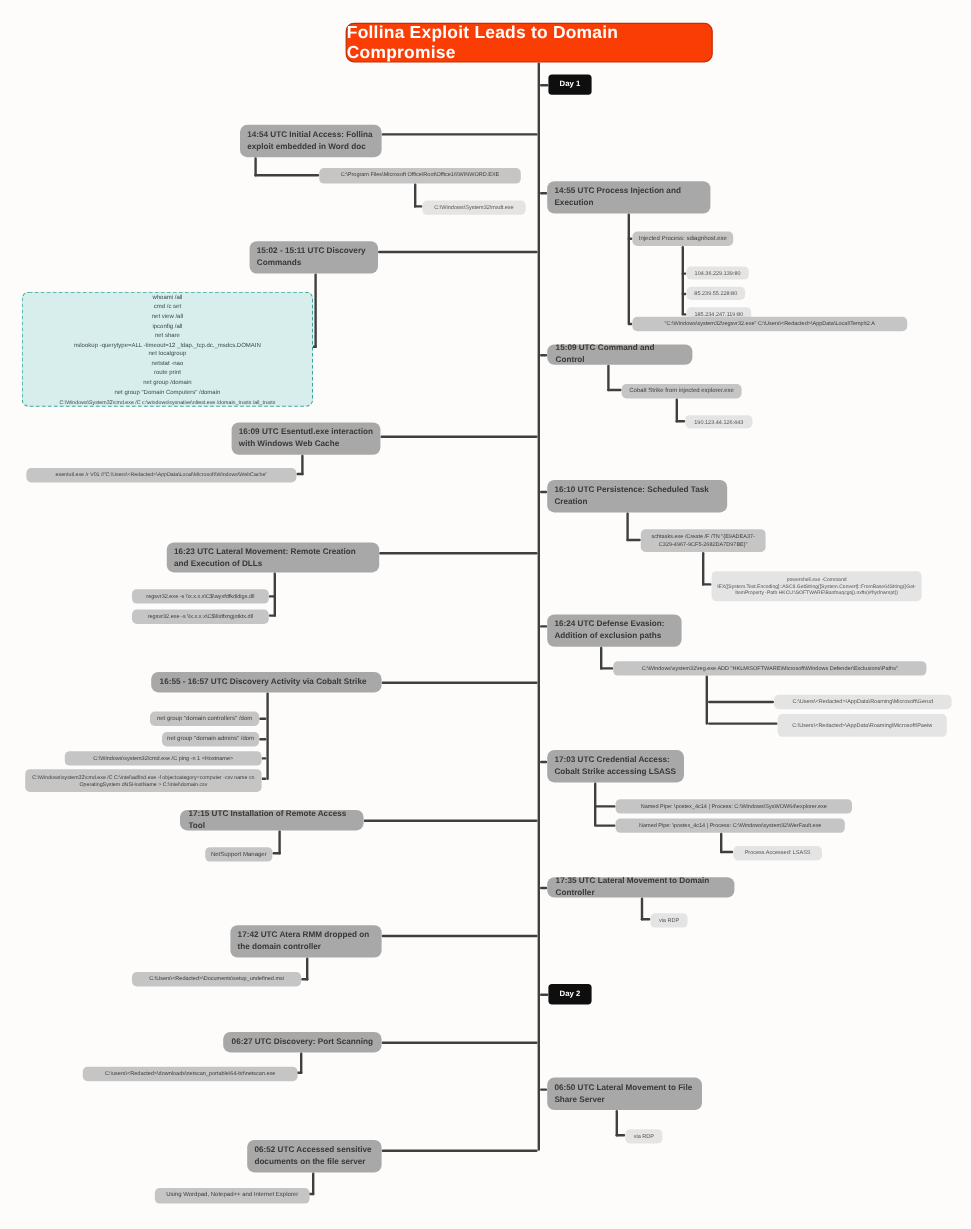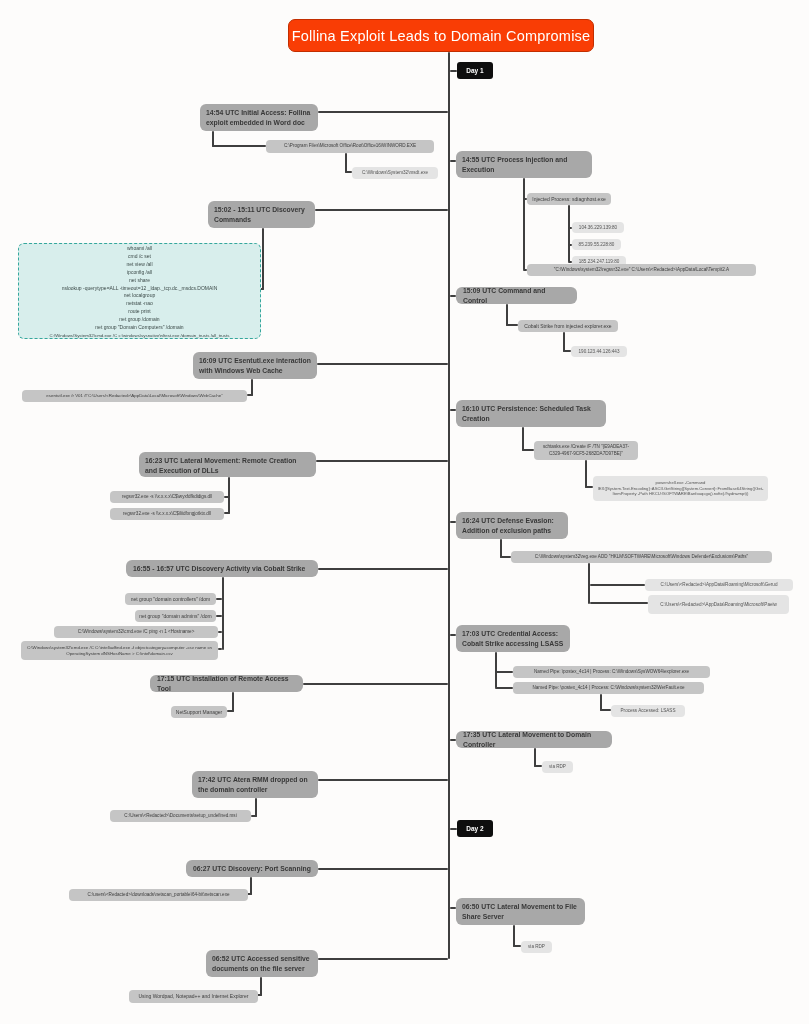--- a/index.html
+++ b/index.html
@@ -3,21 +3,21 @@
 <meta charset="utf-8">
 <style>
   html,body{margin:0;padding:0;}
   body{
     width:809px;height:1024px;position:relative;background:#fdfcfb;
     font-family:"Liberation Sans",sans-serif;overflow:hidden;
   }
   .box{position:absolute;box-sizing:border-box;border-radius:5px;color:#3a3a3a;}
   .title{
     background:#F93D05;border:1px solid #c22e00;color:#ffffff;
-    font-size:14.5px;font-weight:normal;display:flex;align-items:center;justify-content:center;
+    font-size:14.5px;font-weight:bold;display:flex;align-items:center;justify-content:center;
     border-radius:7px;letter-spacing:.2px;
   }
   .day{
     background:#0e0e0e;color:#ffffff;font-size:6.5px;font-weight:bold;
     display:flex;align-items:center;justify-content:center;border-radius:3px;
   }
   .ev{
     background:#a8a8a8;font-size:6.8px;font-weight:600;line-height:9.5px;
     padding:4px 6px;color:#383838;border-radius:6px;
   }

